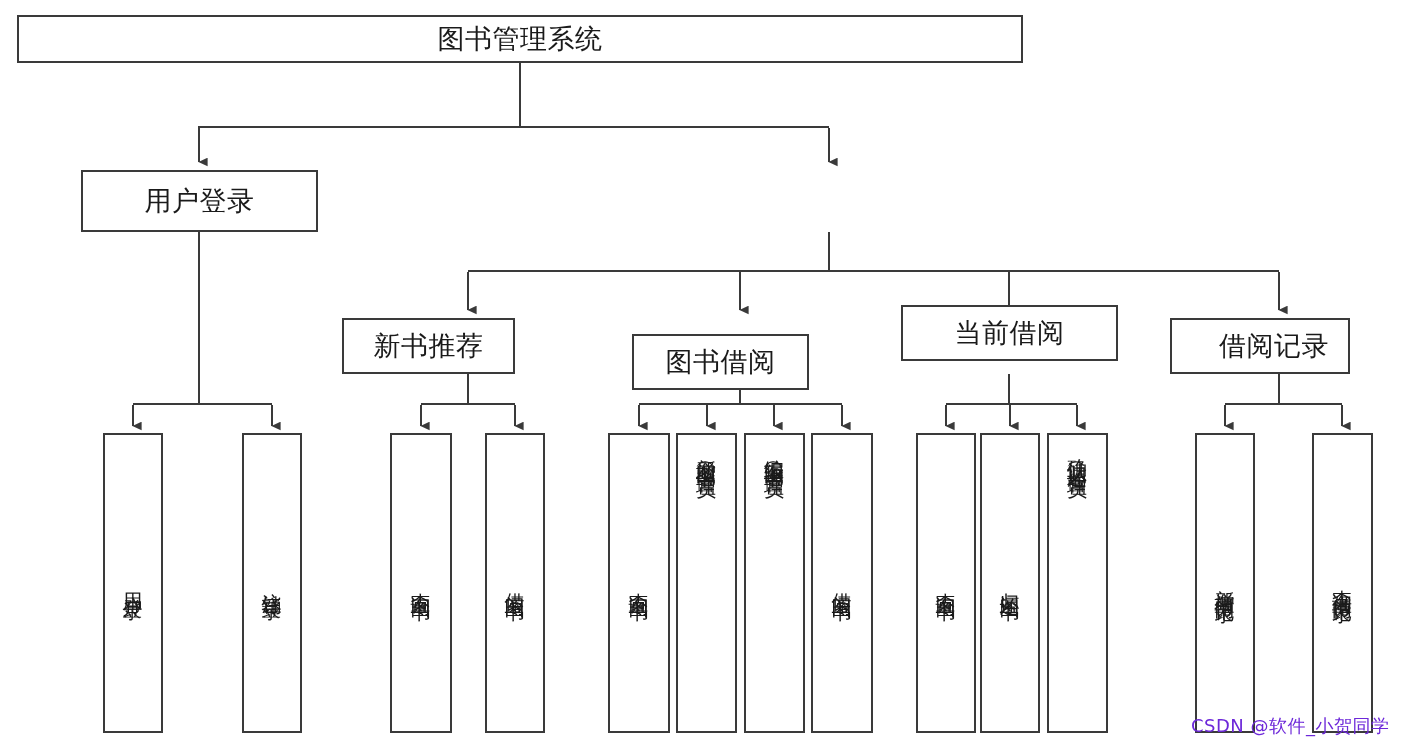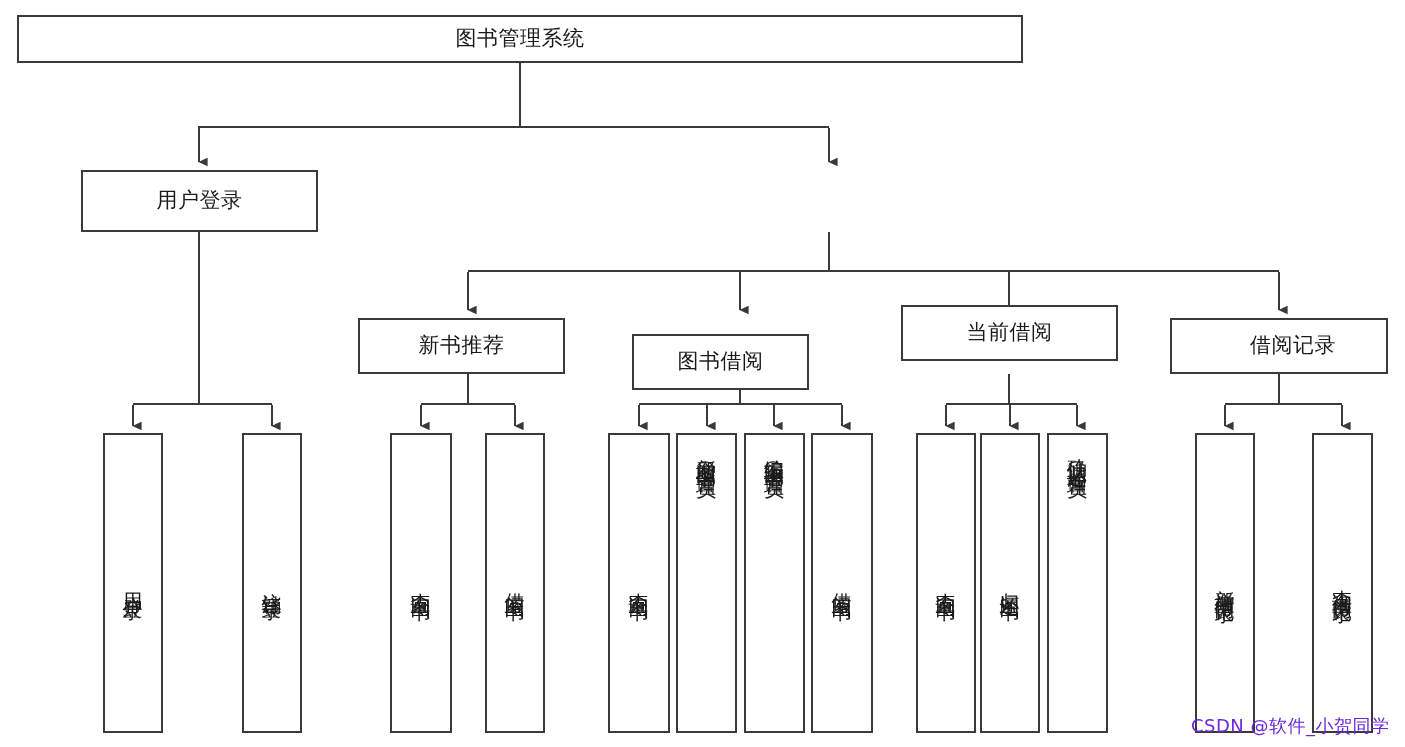--- a/index.html
+++ b/index.html
@@ -31,21 +31,21 @@
   .node-box {
     position: absolute;
     box-sizing: border-box;
     background: #ffffff;
     border: 2px solid #3a3a3a;
     display: flex;
     align-items: center;
     justify-content: center;
   }
   .node-label-h {
-    font-size: 21px;
+    font-size: 27px;
     color: #1a1a1a;
     line-height: 1.1;
     white-space: nowrap;
     letter-spacing: 0.5px;
   }
   .node-label-v {
     font-size: 20px;
     color: #1a1a1a;
     writing-mode: vertical-rl;
     text-orientation: upright;
@@ -135,30 +135,30 @@
   </svg>
 
   <div class="node-box" style="left:17px; top:15px; width:1006px; height:48px;">
     <span class="node-label-h">图书管理系统</span>
   </div>
 
   <div class="node-box" style="left:81px; top:170px; width:237px; height:62px;">
     <span class="node-label-h">用户登录</span>
   </div>
 
-  <div class="node-box" style="left:358px; top:318px; width:207px; height:56px;">
+  <div class="node-box" style="left:342px; top:318px; width:173px; height:56px;">
     <span class="node-label-h">新书推荐</span>
   </div>
   <div class="node-box" style="left:632px; top:334px; width:177px; height:56px;">
     <span class="node-label-h">图书借阅</span>
   </div>
   <div class="node-box" style="left:901px; top:305px; width:217px; height:56px;">
     <span class="node-label-h">当前借阅</span>
   </div>
-  <div class="node-box" style="left:1170px; top:318px; width:218px; height:56px;padding-left:28px;">
+  <div class="node-box" style="left:1170px; top:318px; width:180px; height:56px;padding-left:28px;">
     <span class="node-label-h">借阅记录</span>
   </div>
 
   <div class="leaf-box center-text" style="left:103px; top:433px; width:60px; height:300px;">
     <span class="node-label-v">用户登录</span>
   </div>
   <div class="leaf-box center-text" style="left:242px; top:433px; width:60px; height:300px;">
     <span class="node-label-v">注销登录</span>
   </div>
 

